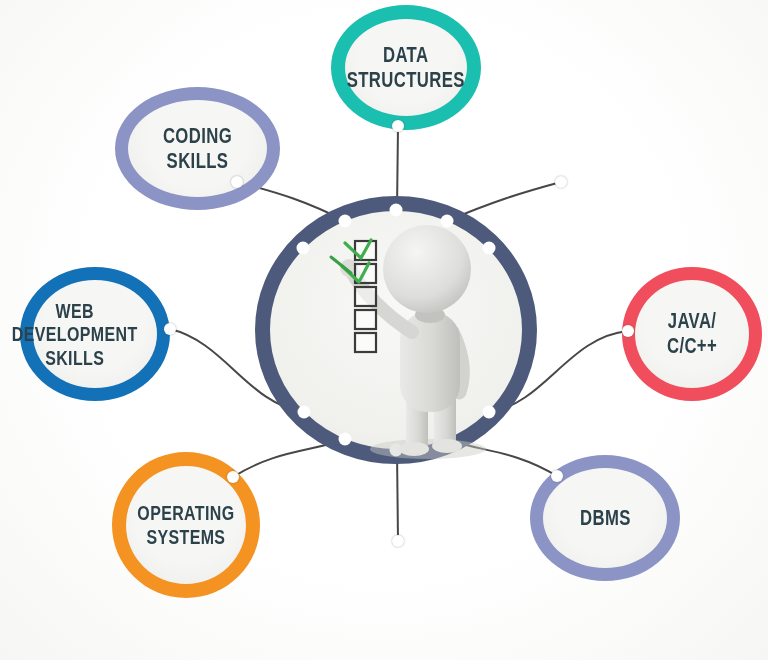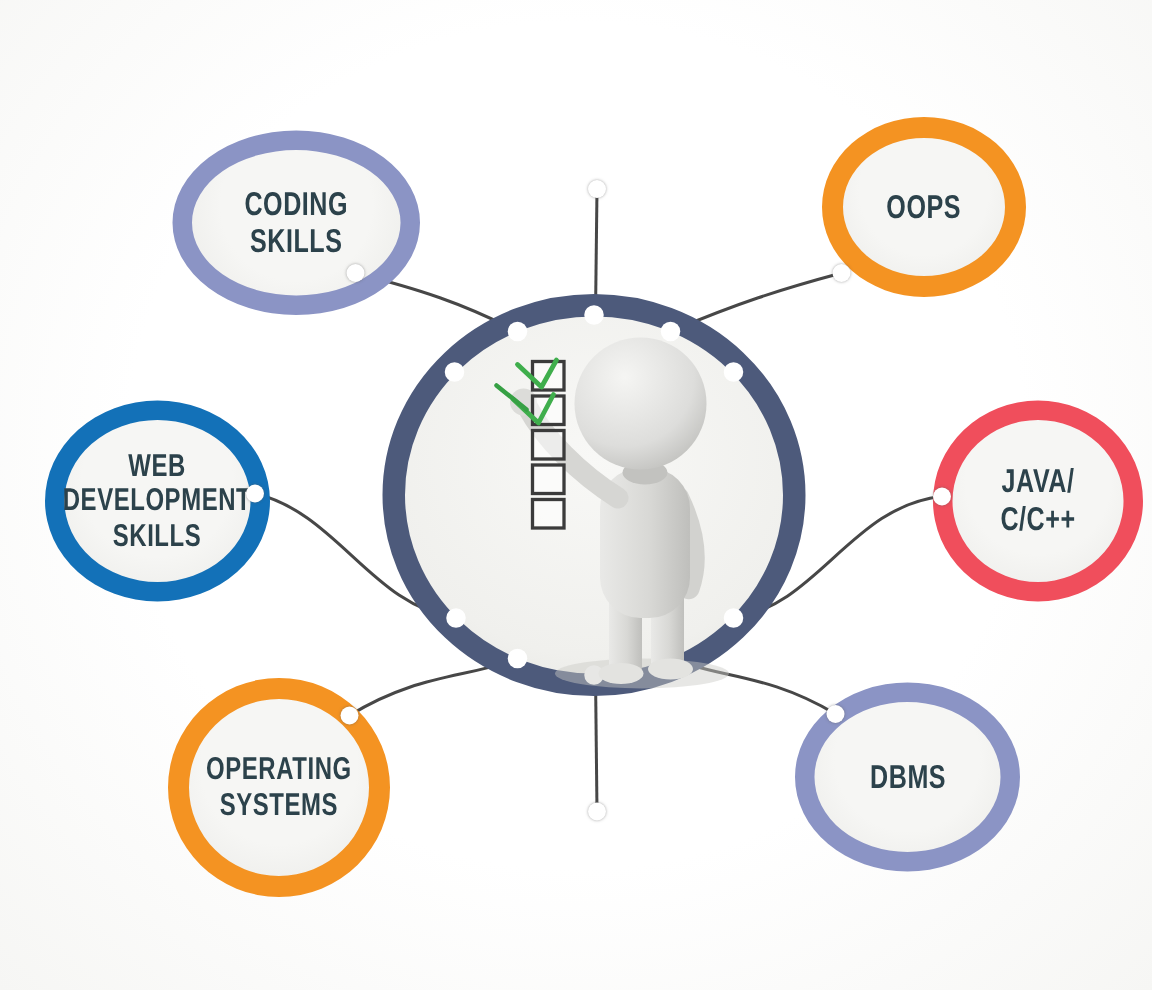--- a/index.html
+++ b/index.html
@@ -112,26 +112,27 @@
         <rect x="355" y="333" width="21" height="19"></rect>
       </g>
       <g stroke="#3fae4c" stroke-width="3.2" fill="none" stroke-linecap="round" stroke-linejoin="round">
         <path d="M345,243 L361,258 L371,240"></path>
         <path d="M342,266 L359,282 L369,263"></path>
         <path d="M331,257 L351,273" stroke="#36a044" stroke-width="3"></path>
       </g>
     </g>
   </svg>
 
-
-  <div class="node c-orange" style="left:548px;top:78px;width:136px;height:120px;">
+  <div class="node c-teal" style="left:331px;top:5px;width:150px;height:125px;">
     <div class="label">
-      <span>OOPS</span>
+      <span>DATA</span>
+      <span>STRUCTURES</span>
     </div>
   </div>
+
 
   <div class="node c-peri" style="left:530px;top:455px;width:150px;height:126px;">
     <div class="label">
       <span>DBMS</span>
     </div>
   </div>
 
   <div class="node c-red" style="left:622px;top:267px;width:140px;height:134px;">
     <div class="label">
       <span>JAVA/</span>
@@ -140,21 +141,21 @@
   </div>
 
 
   <div class="node c-orange small" style="left:112px;top:452px;width:148px;height:146px;align-items:center;">
     <div class="label">
       <span>OPERATING</span>
       <span>SYSTEMS</span>
     </div>
   </div>
 
-  <div class="node c-blue small" style="left:30px;top:267px;width:150px;height:134px;">
+  <div class="node c-blue small" style="left:20px;top:267px;width:150px;height:134px;justify-content:flex-end;">
     <div class="label">
       <span>WEB</span>
       <span>DEVELOPMENT</span>
       <span>SKILLS</span>
     </div>
   </div>
 
   <div class="node c-peri" style="left:115px;top:87px;width:165px;height:123px;">
     <div class="label">
       <span>CODING</span>

